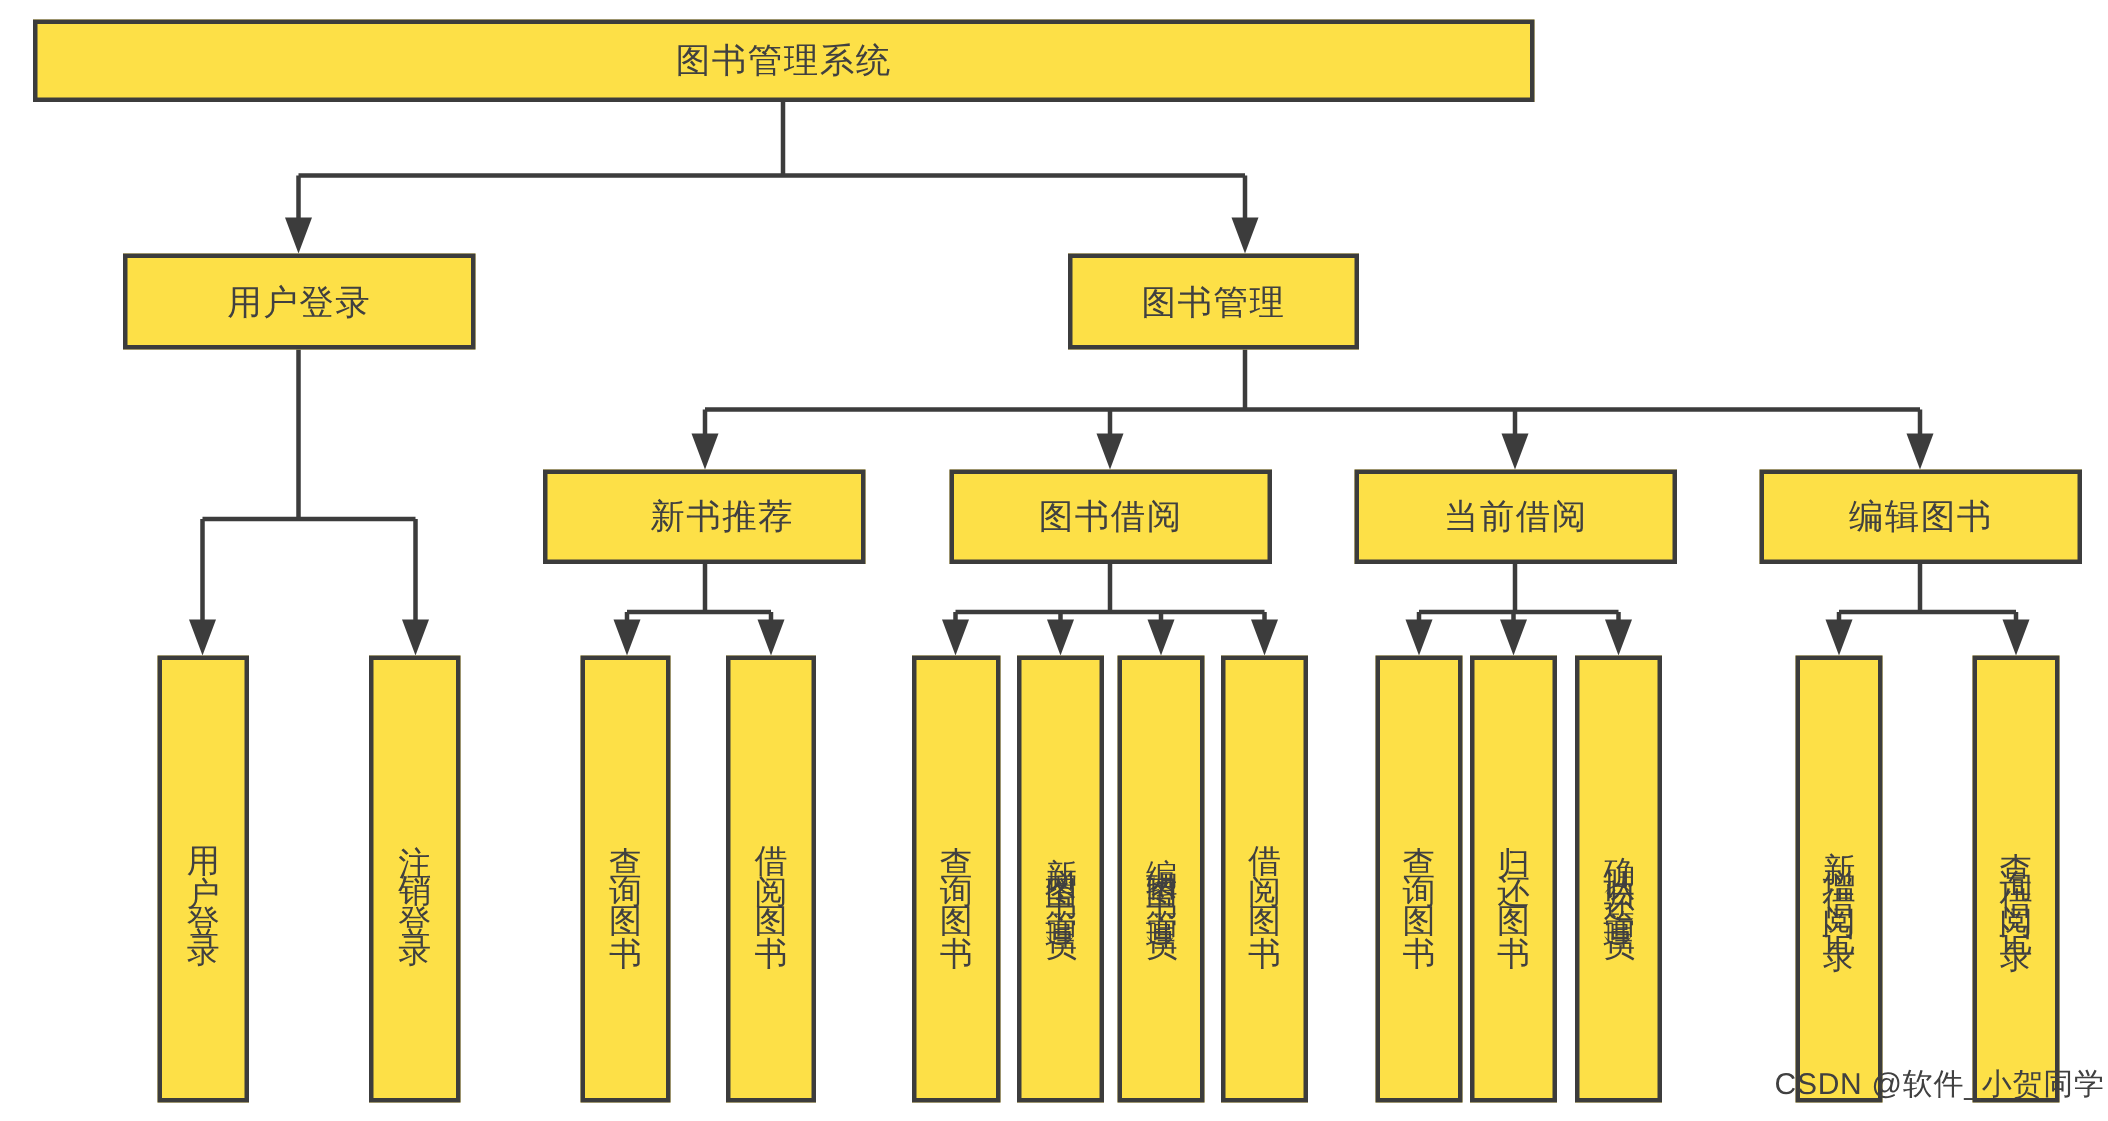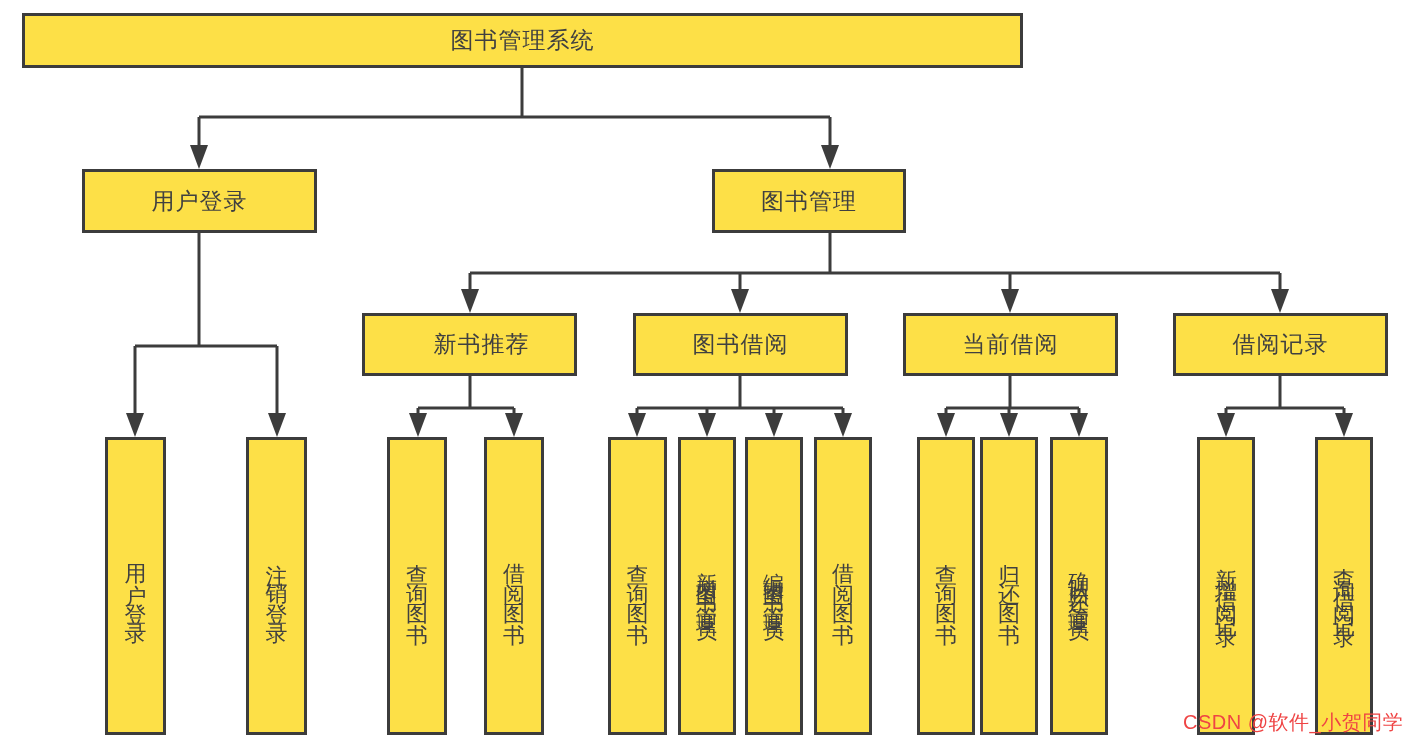--- a/index.html
+++ b/index.html
@@ -45,21 +45,21 @@
     white-space: nowrap;
   }
   .ls-wide  .vlabel { letter-spacing: 20px; }
   .ls-mid   .vlabel { letter-spacing: 12px; }
   .ls-tight .vlabel { letter-spacing: 7px; font-size: 21px; }
   #watermark {
     position: absolute;
     left: 1183px;
     top: 709px;
     font-size: 20px;
-    color: #ef4444;
+    color: #404040;
     letter-spacing: 0.5px;
     white-space: nowrap;
     z-index: 5;
   }
 </style>
 </head>
 <body>
 
 <div id="canvas">
 
@@ -117,21 +117,21 @@
   <div class="node" style="left:362px; top:313px; width:215px; height:63px;padding-left:24px;">
     <span class="hlabel">新书推荐</span>
   </div>
   <div class="node" style="left:633px; top:313px; width:215px; height:63px;">
     <span class="hlabel">图书借阅</span>
   </div>
   <div class="node" style="left:903px; top:313px; width:215px; height:63px;">
     <span class="hlabel">当前借阅</span>
   </div>
   <div class="node" style="left:1173px; top:313px; width:215px; height:63px;">
-    <span class="hlabel">借阅记录</span>
+    <span class="hlabel">编辑图书</span>
   </div>
 
   <div class="node leaf ls-wide" style="left:105px; top:437px; width:61px; height:298px;">
     <span class="vlabel">用户登录</span>
   </div>
   <div class="node leaf ls-wide" style="left:246px; top:437px; width:61px; height:298px;">
     <span class="vlabel">注销登录</span>
   </div>
 
   <div class="node leaf ls-wide" style="left:387px; top:437px; width:60px; height:298px;">

